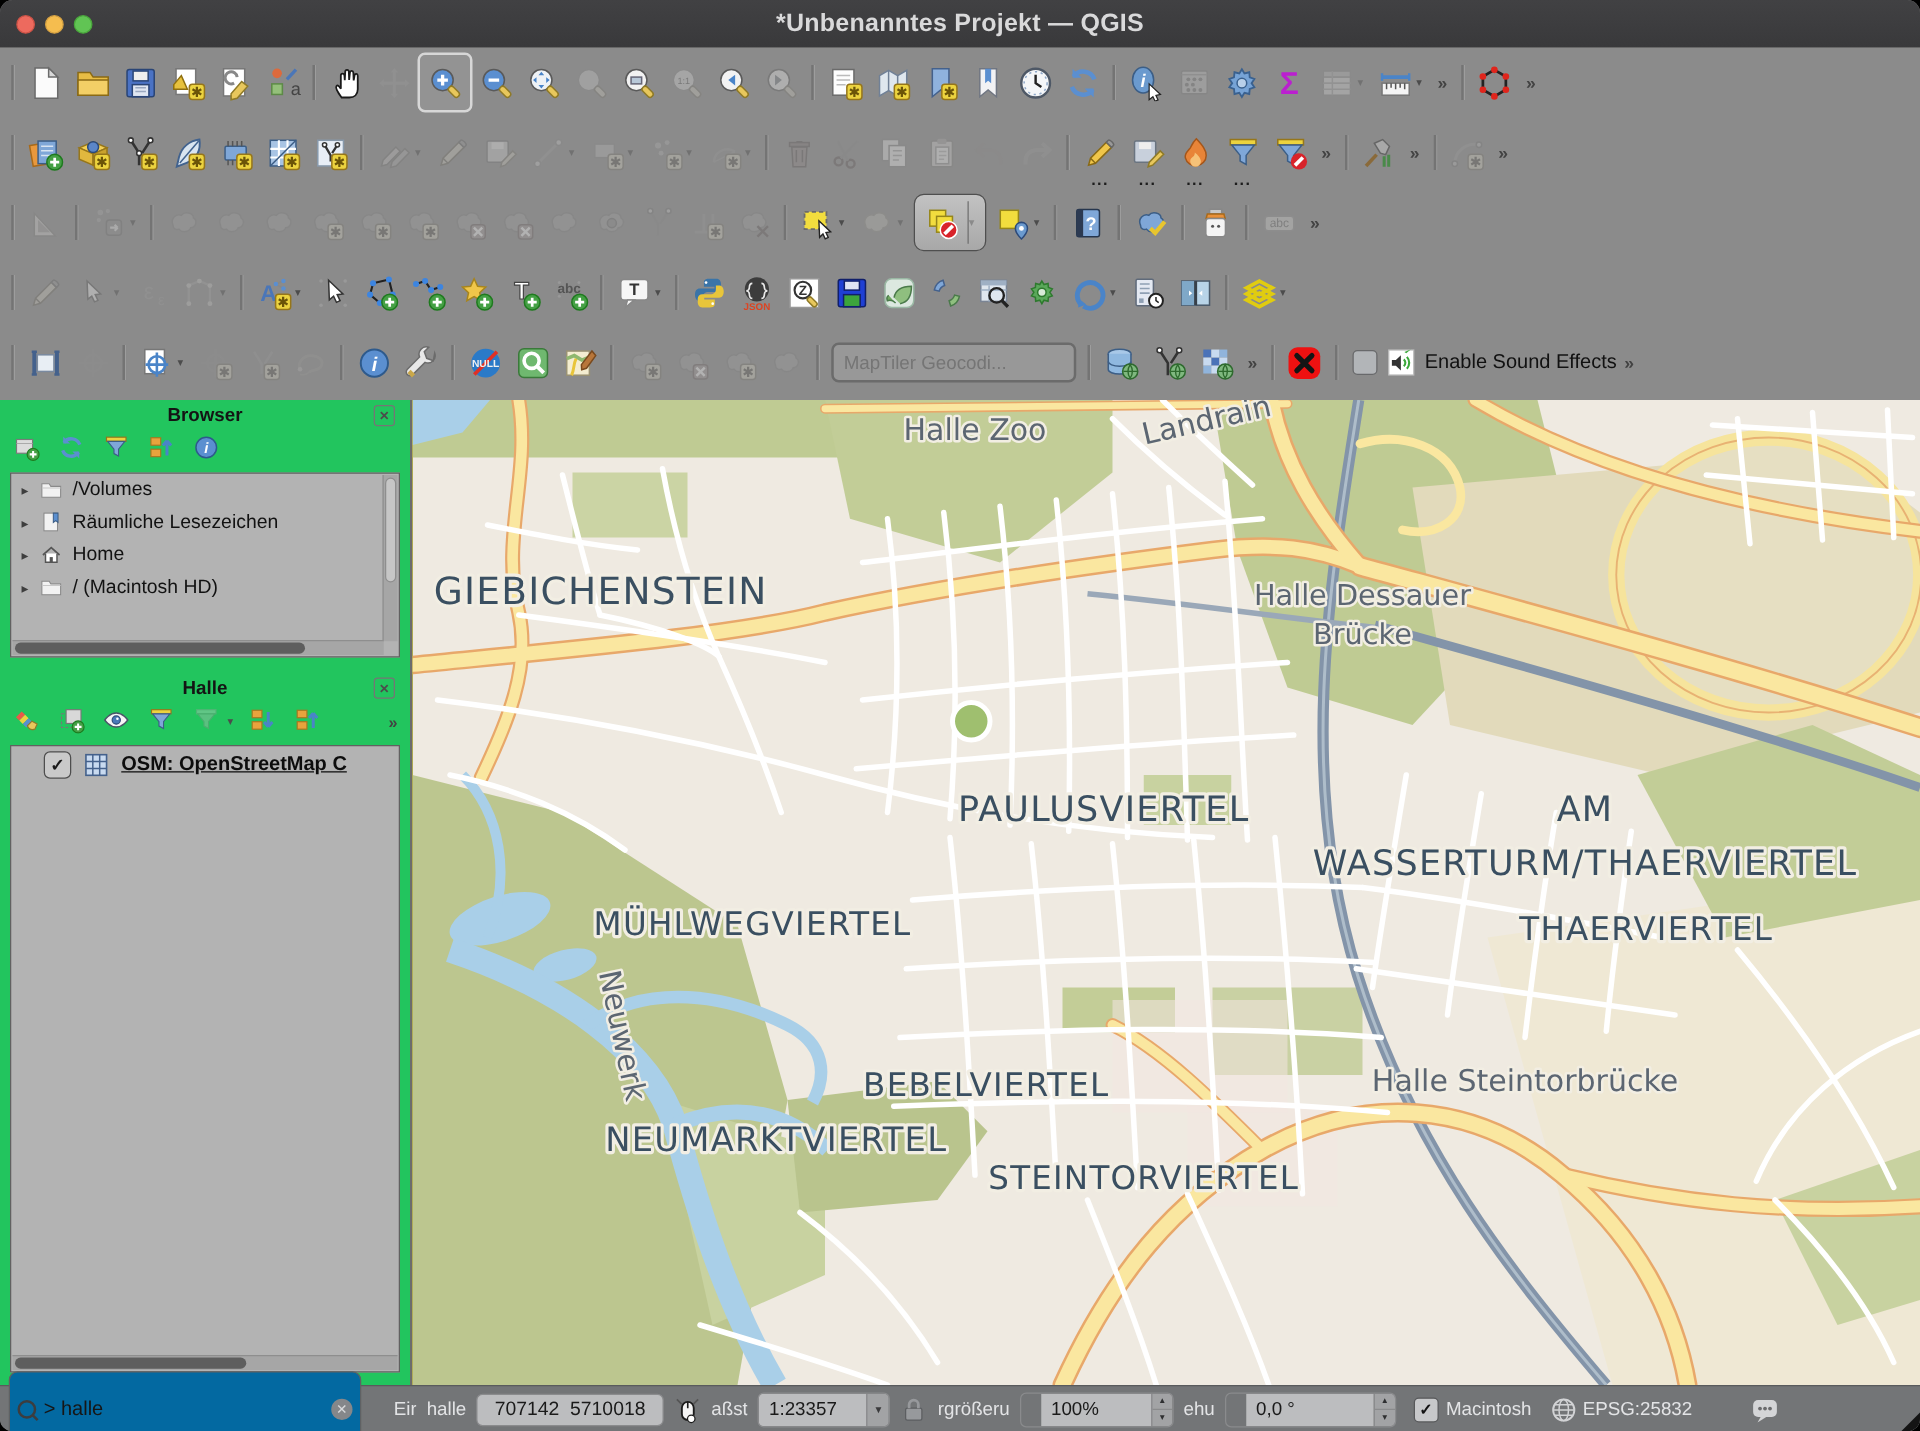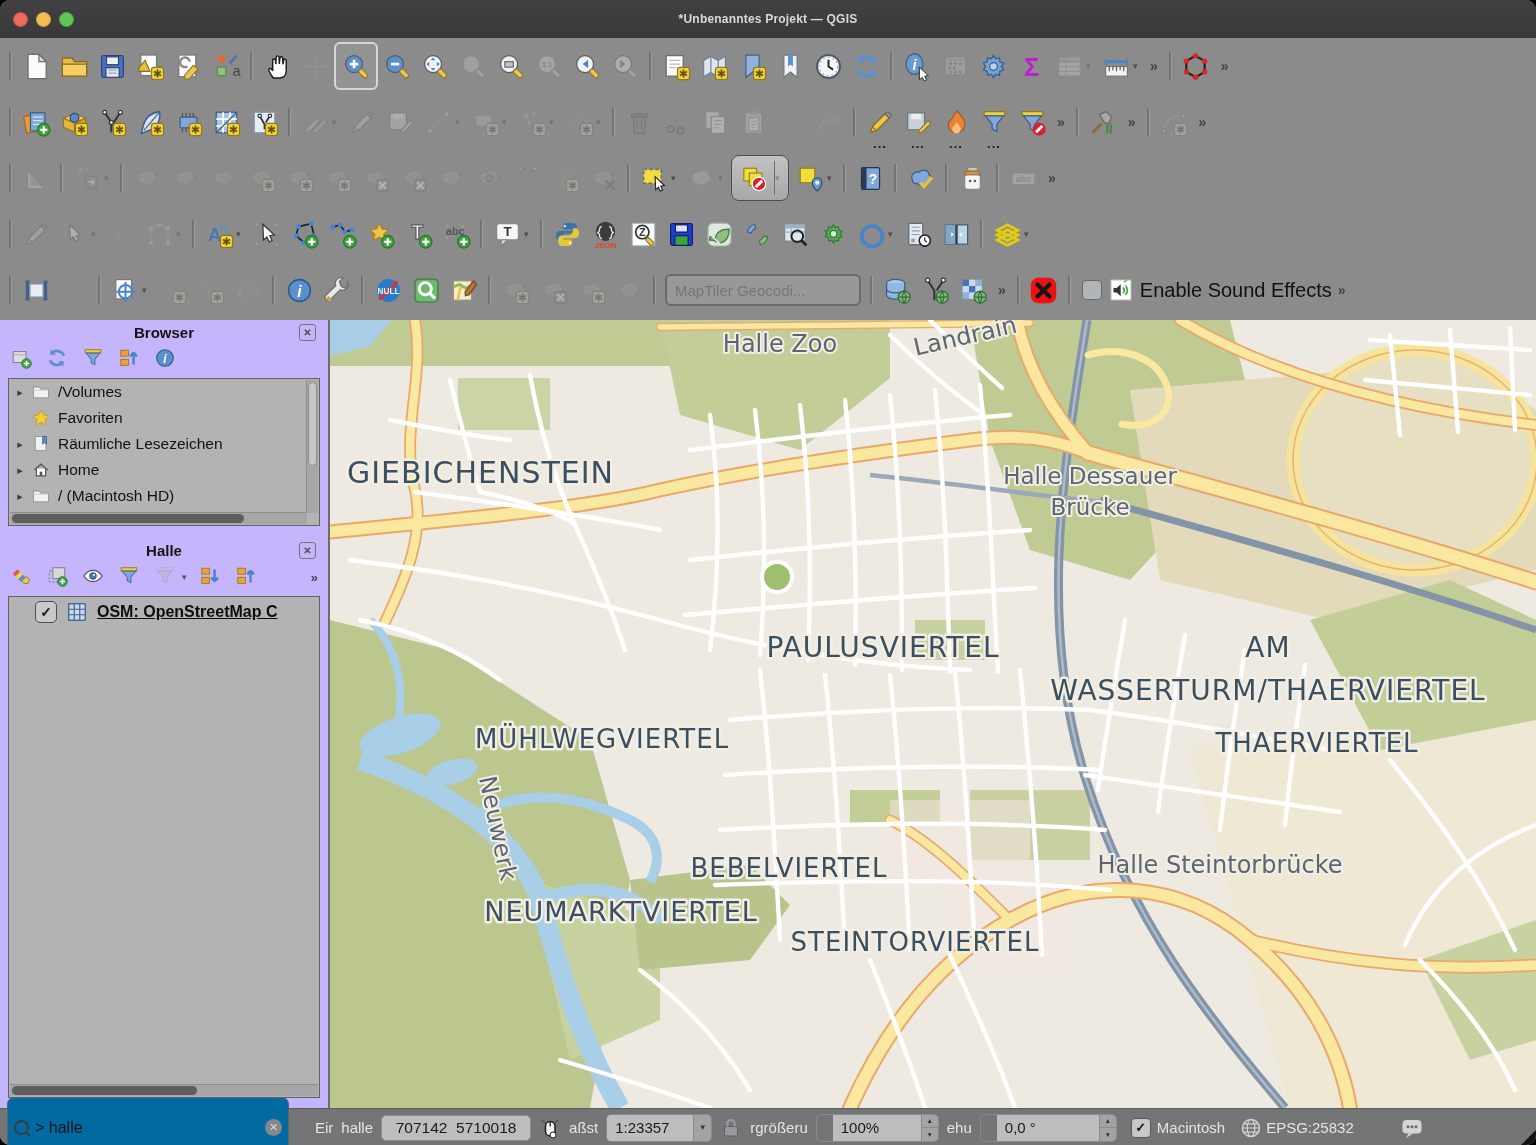--- a/index.html
+++ b/index.html
@@ -4,42 +4,42 @@
 <style>
   html,body{margin:0;padding:0;background:#000;font-family:"Liberation Sans",sans-serif;}
   #win{position:relative;width:1536px;height:1145px;background:#8b8b8b;border-radius:10px;overflow:hidden;}
   
   #titlebar{position:absolute;left:0;top:0;width:100%;height:38px;background:linear-gradient(#414143,#39393b);border-bottom:1px solid #262626;display:flex;align-items:center;}
   .lights{display:flex;gap:8px;margin-left:13px;}
   .light{width:13px;height:13px;border-radius:50%;}
   .l-red{background:#ed6a5e;border:1px solid #ce5347;}
   .l-yel{background:#f5bd4f;border:1px solid #d6a243;}
   .l-grn{background:#61c454;border:1px solid #4aa73c;}
-  #title{position:absolute;left:0;right:0;text-align:center;color:#d9d9da;font-size:12px;font-weight:bold;letter-spacing:.2px;}
+  #title{position:absolute;left:0;right:0;text-align:center;color:#d9d9da;font-size:20px;font-weight:bold;letter-spacing:.2px;}
   
   #toolbars{position:absolute;left:0;top:38px;width:1536px;height:282px;background:#8b8b8b;border-bottom:1px solid #6f6f6f;}
   .tbrow{display:flex;align-items:center;height:56px;padding-left:4px;}
   .tb-item{width:38px;height:42px;display:flex;align-items:center;justify-content:center;position:relative;flex:0 0 auto;border-radius:6px;}
   .tb-item svg.tbico{width:29px;height:29px;}
   .tb-item.d{opacity:.34;filter:grayscale(.9);}
   .tb-item.act{border:2px solid #d7d7d7;background:#939393;width:40px;height:44px;}
   .tb-item.dots::after{content:"...";position:absolute;bottom:-4px;left:50%;transform:translateX(-50%);font-size:13px;font-weight:bold;color:#1c1c1c;letter-spacing:1px;line-height:6px;}
   .tb-sep{width:2px;height:28px;background:#747474;border-right:1px solid #9d9d9d;margin:0 5px;flex:0 0 auto;}
   .tb-caret{width:11px;color:#4c4c4c;font-size:9px;text-align:left;flex:0 0 auto;margin-left:-2px;}
   .tb-caret.d{opacity:.4;}
   .tb-chev{color:#434343;font-size:14px;font-weight:bold;margin:0 6px;flex:0 0 auto;}
   .tb-press{display:flex;align-items:center;background:linear-gradient(#c2c2c2,#a8a8a8);border:1.5px solid #4f4f4f;border-radius:8px;padding:1px 2px;margin:0 2px;flex:0 0 auto;}
   .tb-press .pdiv{width:1px;height:34px;background:#6f6f6f;margin:0 2px;}
   .tb-field{width:176px;height:28px;background:#989898;border:2px solid #6b6b6b;border-radius:6px;color:#6e6e6e;font-size:15px;padding:0 8px;margin:0 4px;flex:0 0 auto;font-family:"Liberation Sans",sans-serif;}
   .sound-box{display:flex;align-items:center;gap:7px;margin-left:6px;flex:0 0 auto;}
   .cb-empty{width:18px;height:18px;background:#b2b5b8;border:1.5px solid #68696b;border-radius:4px;}
   .sound-box svg{width:24px;height:24px;}
-  .sound-label{color:#111;font-size:20px;}
+  .sound-label{color:#111;font-size:16px;}
   
-  #dock{position:absolute;left:0;top:320px;width:330px;height:788px;background:#c4b5fd;border-right:2px solid #6c6c6c;box-sizing:border-box;}
+  #dock{position:absolute;left:0;top:320px;width:330px;height:788px;background:#22c55e;border-right:2px solid #6c6c6c;box-sizing:border-box;}
   .panel-title{position:relative;height:24px;display:flex;align-items:center;justify-content:center;color:#141414;font-size:15px;font-weight:bold;}
   .panel-close{position:absolute;right:12px;top:4px;width:15px;height:15px;border:1.5px solid #757575;border-radius:3px;display:flex;align-items:center;justify-content:center;color:#4c4c4c;font-size:10px;font-weight:bold;}
   .panel-tools{display:flex;align-items:center;gap:12px;height:30px;padding-left:10px;}
   .panel-tools .pt{width:24px;height:24px;}
   .panel-tools .pt svg{width:22px;height:22px;}
   .pt.d{opacity:.38;filter:grayscale(1);}
   .pt-caret{color:#4c4c4c;font-size:9px;margin-left:-8px;}
   .pt-chev{color:#434343;font-size:13px;font-weight:bold;margin-left:auto;margin-right:10px;}
   .tree-box{position:relative;margin:4px 8px 0 8px;background:#b3b3b3;border:1px solid #616161;overflow:hidden;}
   #browser-tree{height:146px;}
@@ -1115,27 +1115,20 @@
       </div>
     <div class="tree-box" id="browser-tree">
       <div id="browser-items">
           <div class="tree-item">
             <span class="tree-arrow">▸</span>
             <span class="tree-icon"><svg viewBox="0 0 24 24">
                 <path d="M3 6h7l1.6 2.5H21V19H3z" fill="#f2f2f2" stroke="#8a8a8a"></path>
                 <path d="M3 10h18" stroke="#c8c8c8"></path>
               </svg></span>
             <span>/Volumes</span>
-          </div>
-          <div class="tree-item">
-            <span class="tree-arrow"></span>
-            <span class="tree-icon"><svg viewBox="0 0 24 24">
-                <path d="M12 2.5l2.9 5.9 6.6.9-4.8 4.6 1.2 6.5-5.9-3.2-5.9 3.2 1.2-6.5L2.5 9.3l6.6-.9z" fill="#f5cf3a" stroke="#c89a1a"></path>
-              </svg></span>
-            <span>Favoriten</span>
           </div>
           <div class="tree-item">
             <span class="tree-arrow">▸</span>
             <span class="tree-icon"><svg viewBox="0 0 24 24">
                 <rect x="5" y="3" width="13" height="17" fill="#f2f2f2" stroke="#8a8a8a"></rect>
                 <path d="M14 3h4.5v9l-2.2-1.8L14 12z" fill="#5b8fd0" stroke="#3c5e86"></path>
               </svg></span>
             <span>Räumliche Lesezeichen</span>
           </div>
           <div class="tree-item">

